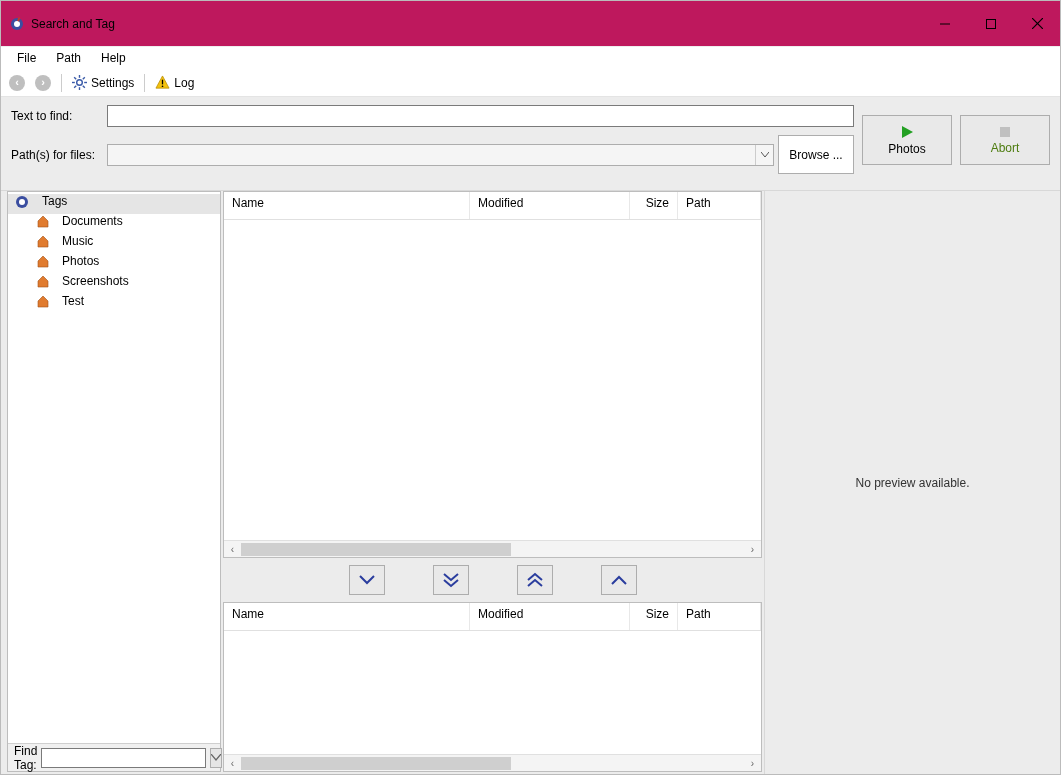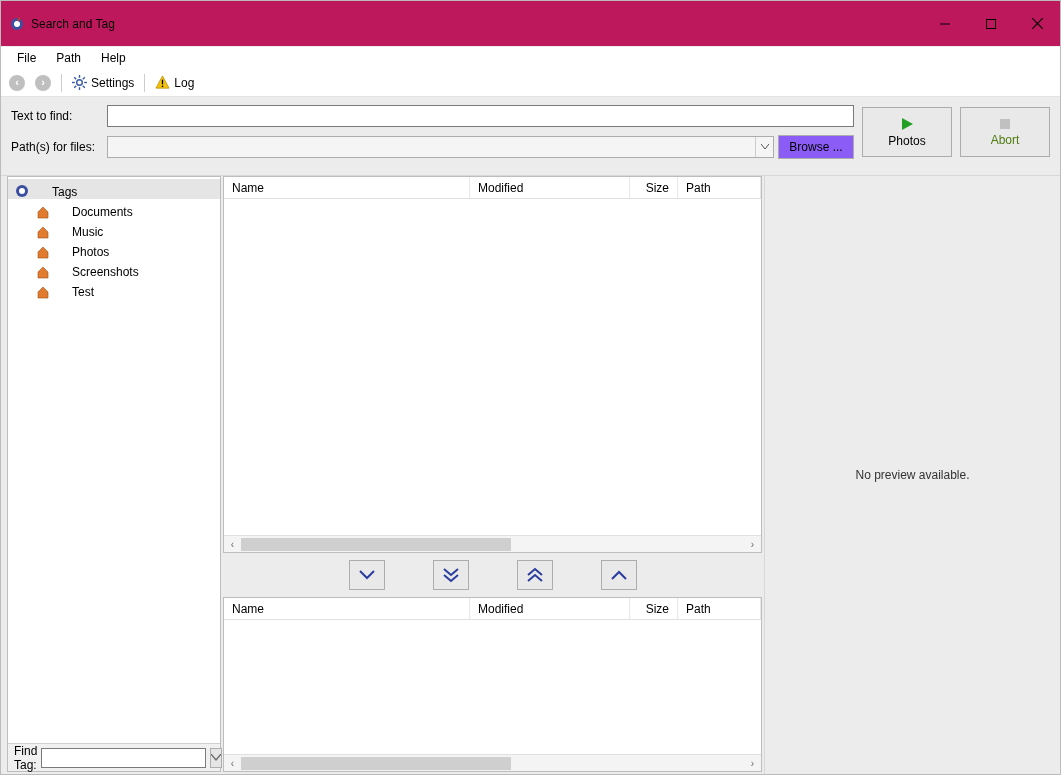--- a/index.html
+++ b/index.html
@@ -107,24 +107,24 @@
     height: 22px;
     border: 1px solid #adadad;
     background: #f5f5f5;
     display:flex;align-items:center;
   }
   .sp-combo-input { flex:1;border:none;background:transparent;height:100%;padding:0 4px;font-size:12px;}
   .sp-combo-arrow {
     width:18px;height:100%;display:flex;align-items:center;justify-content:center;border-left:1px solid #ccc;
   }
   .sp-browse {
-    height:24px;
+    height:39px;
     width:76px;
     border:1px solid #adadad;
-    background:#8b5cf6;
+    background:#ffffff;
     font-size:12px;
     font-family:inherit;
     margin-left:4px;
   }
   .sp-bigbtn {
     height: 50px;
     border:1px solid #adadad;
     background:#e9e9e9;
     display:flex;flex-direction:column;align-items:center;justify-content:center;gap:2px;
     font-size:12px;
@@ -142,21 +142,21 @@
   
   .sidebar {
     width: 214px;
     display:flex;flex-direction:column;
     background:#fff;
     border:1px solid #bdbdbd;
     margin:0 2px 2px 6px;
   }
   .sidebar-tree { flex:1; overflow:auto; padding-top:2px;}
   .tree-row {
-    display:flex;align-items:flex-end;height:20px;gap:22px;padding-left:6px;
+    display:flex;align-items:flex-start;height:20px;gap:12px;padding-left:6px;
   }
   .tree-row.selected { background:#e5e5e5; }
   .tree-children .tree-row { padding-left:28px; }
   .tree-label { font-size:12px; }
   .findtag {
     height:28px;border-top:1px solid #cfcfcf;background:#f0f0f0;
     display:flex;align-items:center;gap:4px;padding:0 6px;
   }
   .findtag input {
     flex:1;height:20px;border:1px solid #7a7a7a;background:#fff;font-size:12px;padding:0 4px;
@@ -167,21 +167,21 @@
   
   .center {
     flex:1;display:flex;flex-direction:column;min-width:0;margin:0 2px 2px 0;
   }
   .listpane {
     border:1px solid #bdbdbd;background:#fff;display:flex;flex-direction:column;min-height:0;
   }
   .listpane.top{ flex: 1 1 62%; }
   .listpane.bottom{ flex: 1 1 28%; }
   .list-header {
-    height:22px;display:flex;border-bottom:1px solid #e0e0e0;background:#fff;
+    height:28px;display:flex;border-bottom:1px solid #e0e0e0;background:#fff;
   }
   .lh-cell {
     padding:4px 8px;font-size:12px;border-right:1px solid #e8e8e8;
   }
   .lh-name{flex:0 0 246px;}
   .lh-mod{flex:0 0 160px;}
   .lh-size{flex:0 0 48px;text-align:right;}
   .lh-path{flex:1;}
   .list-body{flex:1;}
   .hscroll {

